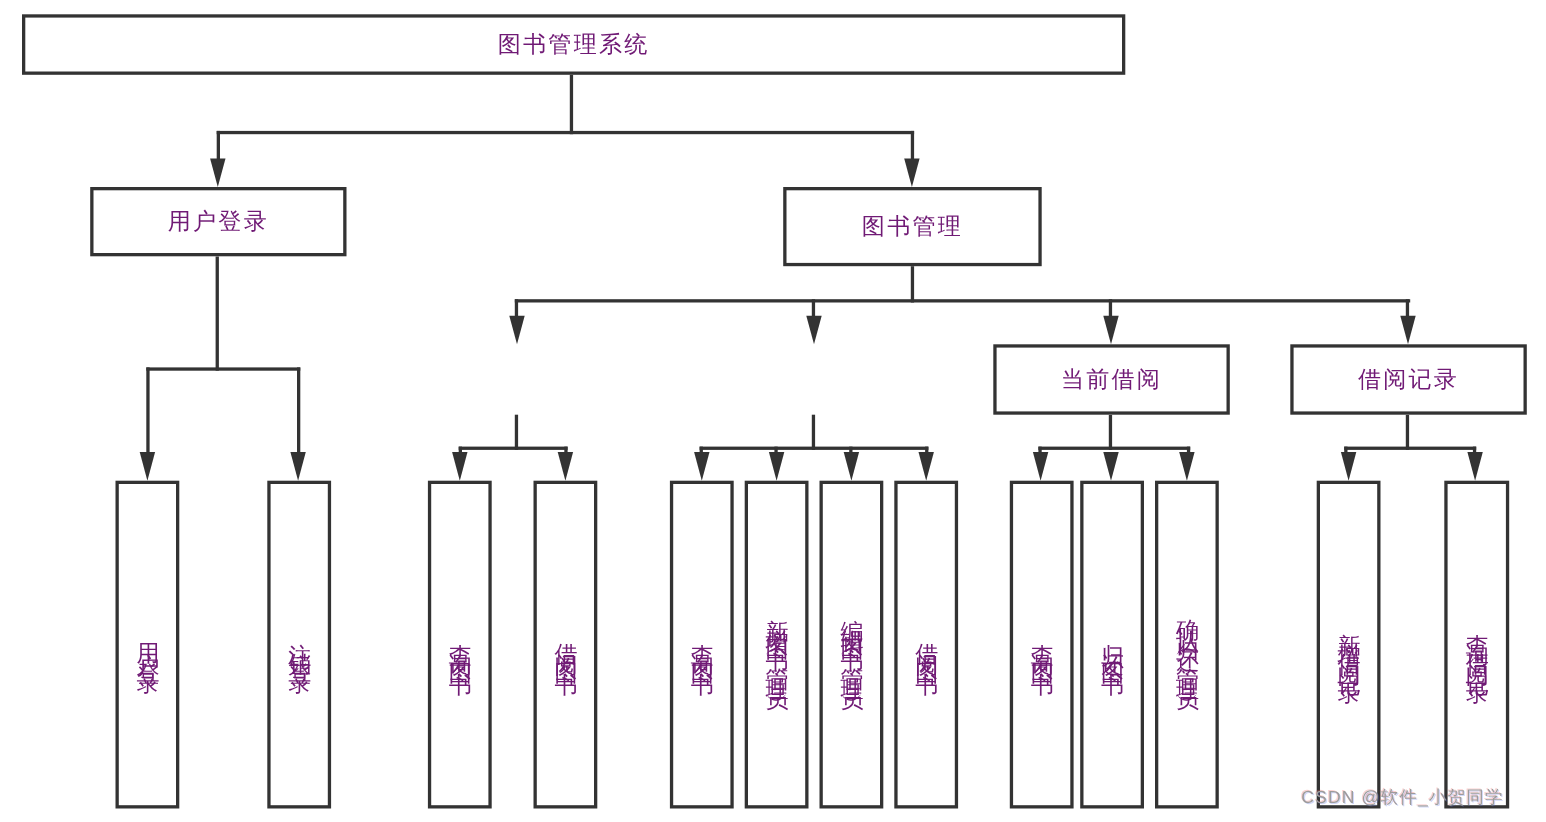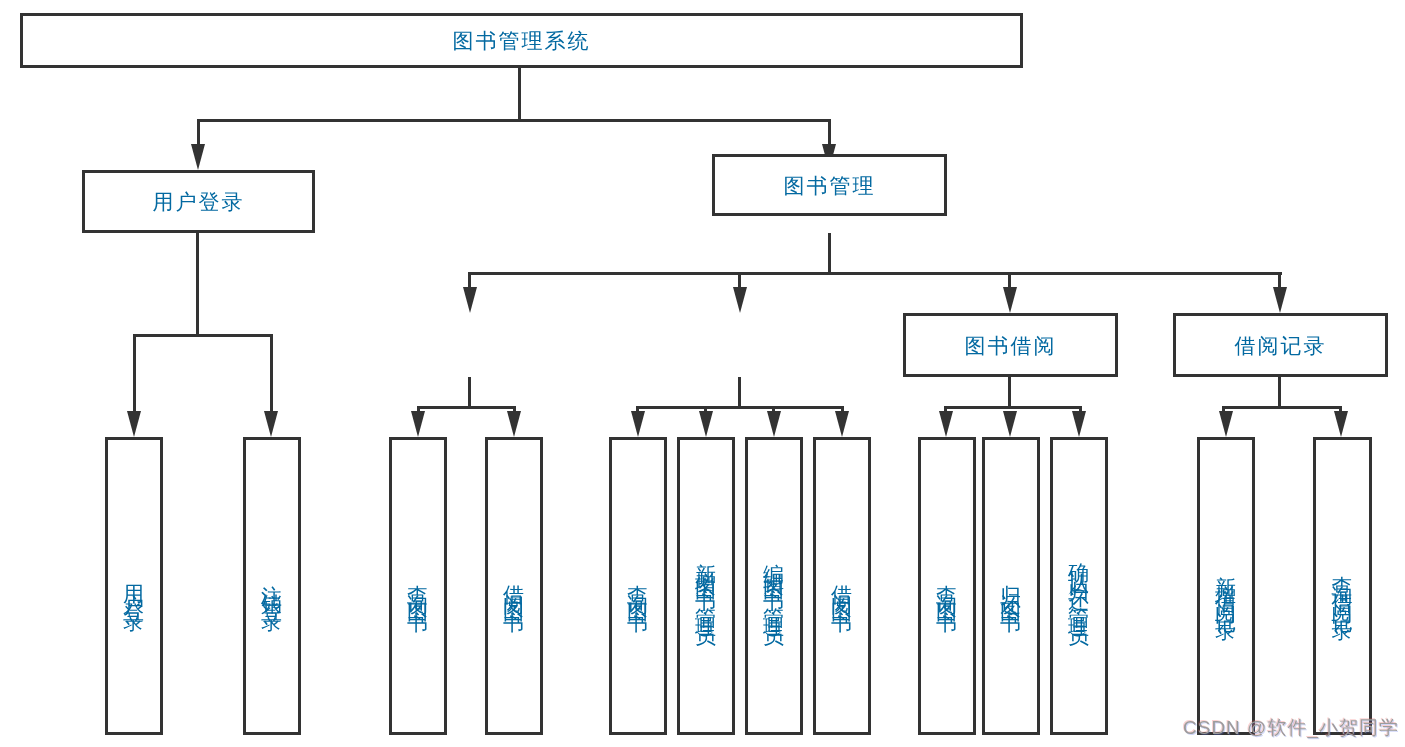--- a/index.html
+++ b/index.html
@@ -2,38 +2,38 @@
 <html><head>
 <meta charset="utf-8">
 <style>
   html,body{margin:0;padding:0;background:#ffffff;}
   .canvas{
     position:relative;width:1405px;height:747px;background:#ffffff;
     font-family:"Liberation Sans","DejaVu Sans",sans-serif;overflow:hidden;
   }
   .node{
     position:absolute;box-sizing:border-box;background:#ffffff;
-    border:3px solid #333333;color:#0369a1;
+    border:3px solid #333333;color:#701a75;
     display:flex;align-items:center;justify-content:center;
     font-size:21px;letter-spacing:2px;text-align:center;line-height:1;
   }
   .node.v{
     writing-mode:vertical-rl;text-orientation:mixed;
     letter-spacing:9px;font-size:21px;
   }
   .vl{position:absolute;width:3px;background:#333333;}
   .hl{position:absolute;height:3px;background:#333333;}
   .ar{
     position:absolute;width:0;height:0;
     border-left:7px solid transparent;border-right:7px solid transparent;
     border-top:26px solid #333333;
   }
   .watermark{
     position:absolute;left:1183px;top:715px;z-index:5;white-space:nowrap;
-    font-size:19px;color:#9c9c9c;letter-spacing:1px;
+    font-size:16px;color:#9c9c9c;letter-spacing:1px;
     text-shadow:-1px -1px 0 rgba(235,90,90,0.28), 1px 1px 0 rgba(90,110,235,0.28);
   }
 </style>
 </head>
 <body>
 
 <div class="canvas">
 
   <div>
     <div class="vl" style="left:518px;top:66px;height:56px"></div>
@@ -103,23 +103,23 @@
     <div class="hl" style="left:1222px;top:406px;width:120px"></div>
     <div class="vl" style="left:1222px;top:406px;height:8px"></div>
     <div class="vl" style="left:1339px;top:406px;height:8px"></div>
     <div class="ar" style="left:1219px;top:411px"></div>
     <div class="ar" style="left:1334px;top:411px"></div>
   </div>
 
   <div class="node" style="left:20px;top:13px;width:1003px;height:55px">图书管理系统</div>
 
   <div class="node" style="left:82px;top:170px;width:233px;height:63px">用户登录</div>
-  <div class="node" style="left:712px;top:154px;width:235px;height:62px">图书管理</div>
+  <div class="node" style="left:712px;top:170px;width:235px;height:72px">图书管理</div>
 
-  <div class="node" style="left:903px;top:313px;width:215px;height:64px">图书借阅</div>
+  <div class="node" style="left:903px;top:313px;width:215px;height:64px">当前借阅</div>
   <div class="node" style="left:1173px;top:313px;width:215px;height:64px">借阅记录</div>
 
   <div class="node v" style="left:105px;top:437px;width:58px;height:298px">用户登录</div>
   <div class="node v" style="left:243px;top:437px;width:58px;height:298px">注销登录</div>
 
   <div class="node v" style="left:389px;top:437px;width:58px;height:298px">查询图书</div>
   <div class="node v" style="left:485px;top:437px;width:58px;height:298px">借阅图书</div>
 
   <div class="node v" style="left:609px;top:437px;width:58px;height:298px">查询图书</div>
   <div class="node v" style="left:677px;top:437px;width:58px;height:298px">新增图书（管理员）</div>

